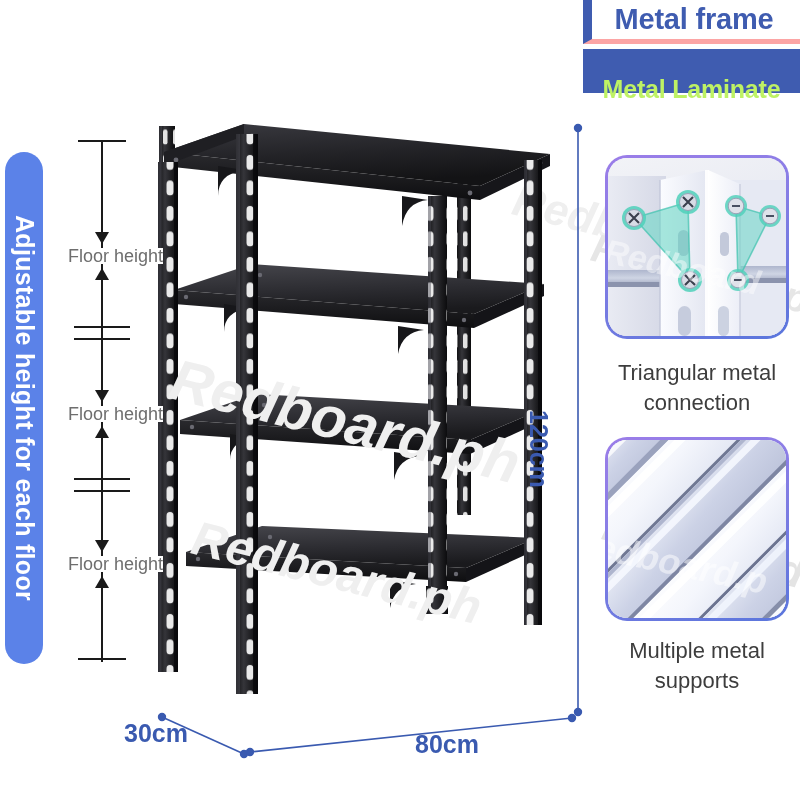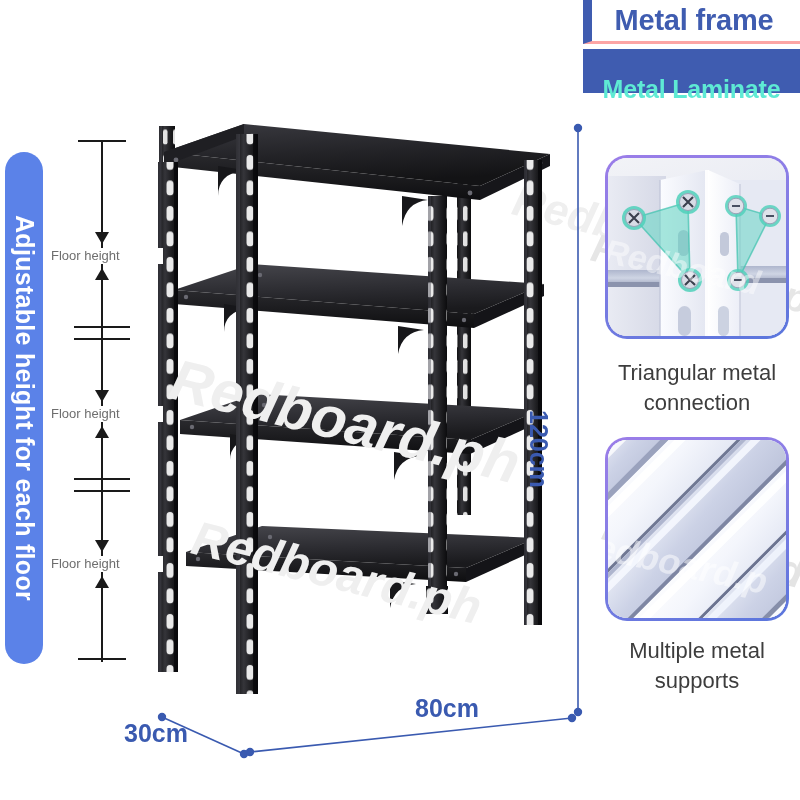--- a/index.html
+++ b/index.html
@@ -21,21 +21,21 @@
 
   
   .banner-metal-frame {
     position: absolute;
     left: 583px;
     top: 0px;
     width: 217px;
     height: 44px;
     background: #ffffff;
     border-left: 9px solid #3f5cb0;
-    border-bottom: 3px solid #fca5a5;
+    border-bottom: 5px solid #fca5a5;
     box-sizing: border-box;
     display: flex;
     align-items: center;
     justify-content: center;
   }
   .banner-metal-frame .txt {
     font-size: 29px;
     font-weight: bold;
     color: #3f5cb0;
     letter-spacing: -0.2px;
@@ -49,21 +49,21 @@
     width: 217px;
     height: 44px;
     background: #3f5cb0;
     display: flex;
     align-items: center;
     justify-content: center;
   }
   .banner-metal-laminate .txt {
     font-size: 25px;
     font-weight: bold;
-    color: #5eead4;
+    color: #bef264;
     letter-spacing: -0.2px;
     white-space: nowrap;
     margin-top: 36px;
   }
 
   
   .side-pill {
     position: absolute;
     left: 5px;
     top: 152px;
@@ -122,22 +122,22 @@
     height: 0;
     border-left: 7px solid transparent;
     border-right: 7px solid transparent;
   }
   .arrow-dn { border-top: 12px solid #1a1a1a; }
   .arrow-up { border-bottom: 12px solid #1a1a1a; }
   .fh-label {
     position: absolute;
     left: -9px;
     width: 112px;
-    text-align: left;
-    font-size: 13px;
+    text-align: right;
+    font-size: 18px;
     color: #6e6e6e;
     background: #ffffff;
     line-height: 16px;
   }
 
   
   .watermark {
     position: absolute;
     font-style: italic;
     font-weight: bold;
@@ -193,21 +193,21 @@
     pointer-events: none;
   }
   .dim-text {
     position: absolute;
     font-size: 25px;
     font-weight: bold;
     color: #3a5ab0;
     white-space: nowrap;
   }
   .dim-30 { left: 124px; top: 719px; }
-  .dim-80 { left: 415px; top: 694px; }
+  .dim-80 { left: 415px; top: 730px; }
   .dim-120 {
     left: 553px; top: 410px;
     transform: rotate(90deg);
     transform-origin: left top;
   }
 
   
   .feat-card {
     position: absolute;
     width: 184px;

